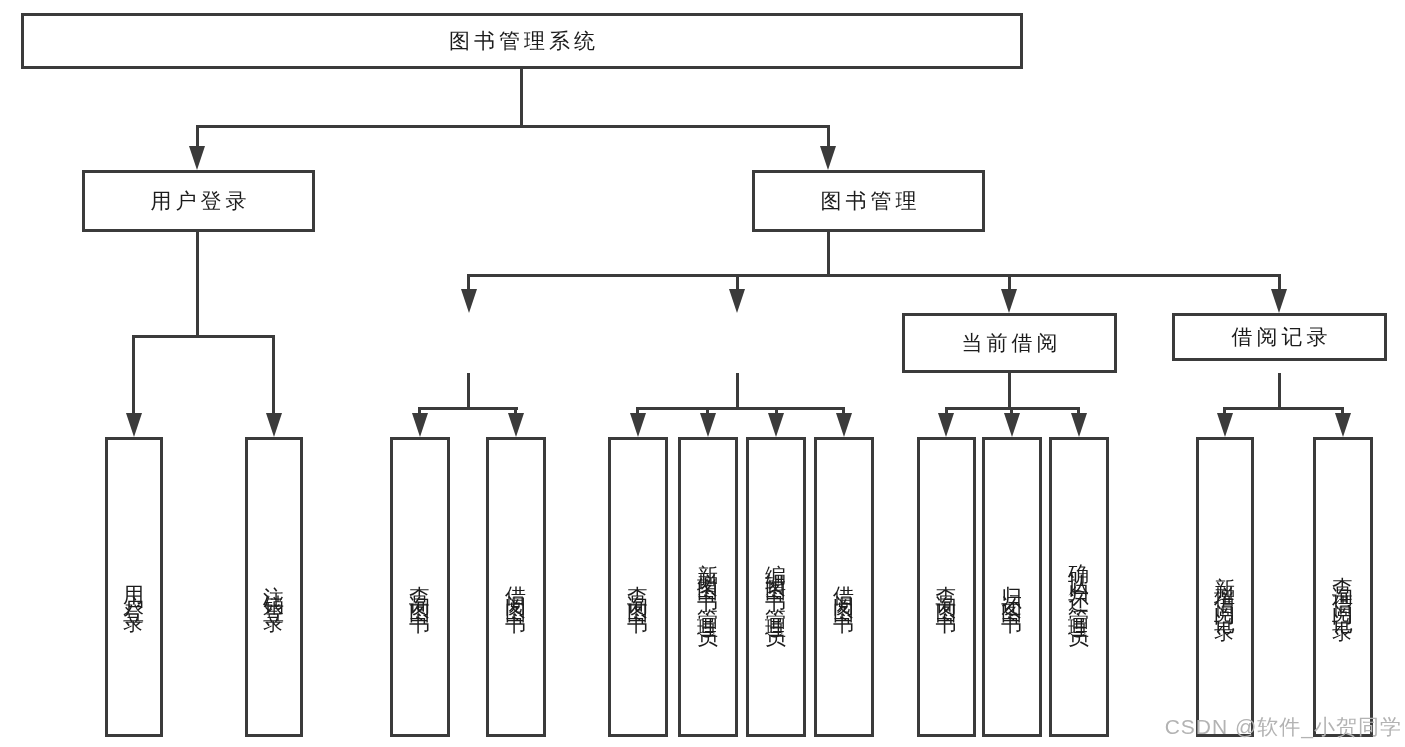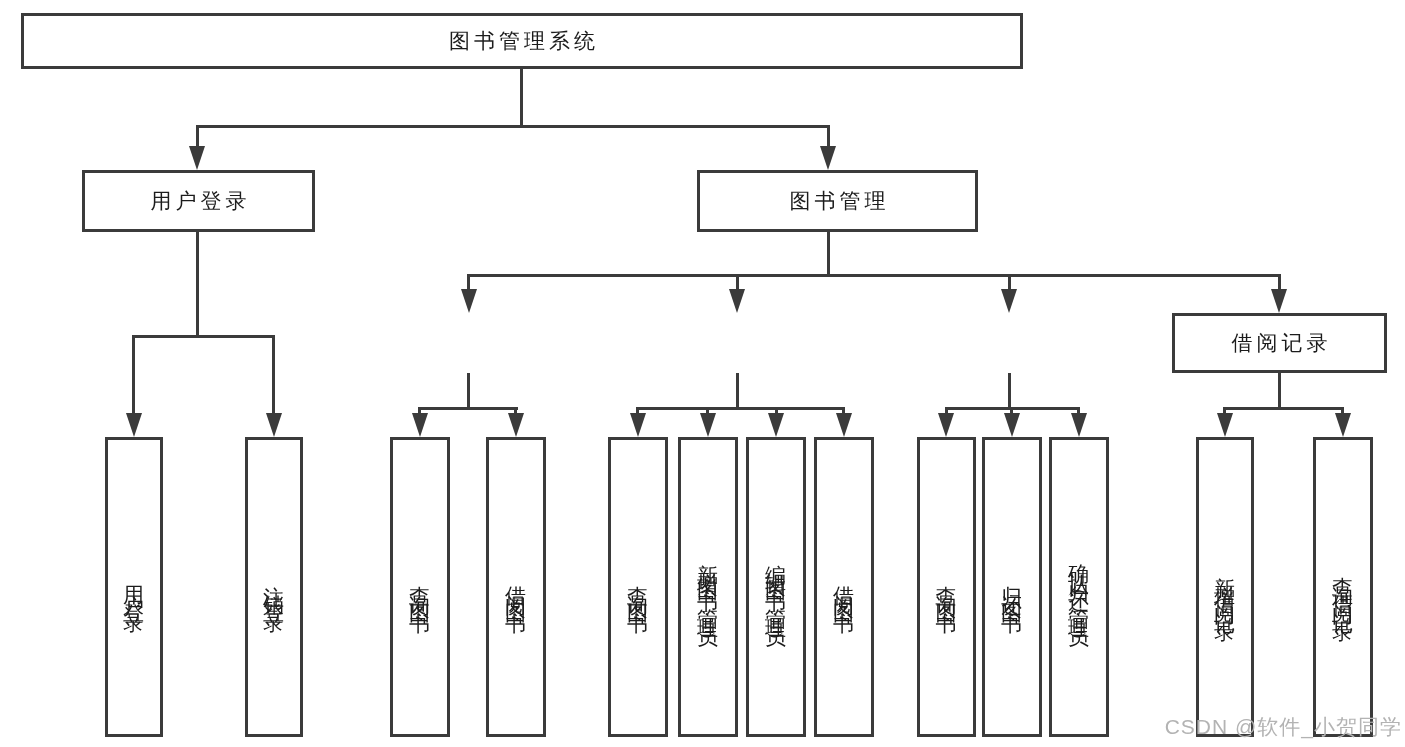--- a/index.html
+++ b/index.html
@@ -126,25 +126,28 @@
   <div class="vline" style="left:1341px;top:407px;height:10px"></div>
   <div class="arrow" style="left:1335px;top:413px"></div>
 
   <div class="node h" style="left:21px;top:13px;width:1002px;height:56px">
     <span class="lbl">图书管理系统</span>
   </div>
 
   <div class="node h" style="left:82px;top:170px;width:233px;height:62px">
     <span class="lbl">用户登录</span>
   </div>
-  <div class="node h" style="left:697px;top:170px;width:281px;height:62px">
+  <div class="node h" style="left:752px;top:170px;width:233px;height:62px">
     <span class="lbl">图书管理</span>
   </div>
 
-  <div class="node h" style="left:1172px;top:313px;width:215px;height:60px">
+  <div class="node h" style="left:902px;top:313px;width:215px;height:60px">
+    <span class="lbl">当前借阅</span>
+  </div>
+  <div class="node h" style="left:1172px;top:313px;width:215px;height:48px">
     <span class="lbl">借阅记录</span>
   </div>
 
   <div class="node v" style="left:105px;top:437px;width:58px;height:300px">
     <span class="lbl">用户登录</span>
   </div>
   <div class="node v" style="left:245px;top:437px;width:58px;height:300px">
     <span class="lbl">注销登录</span>
   </div>
 

